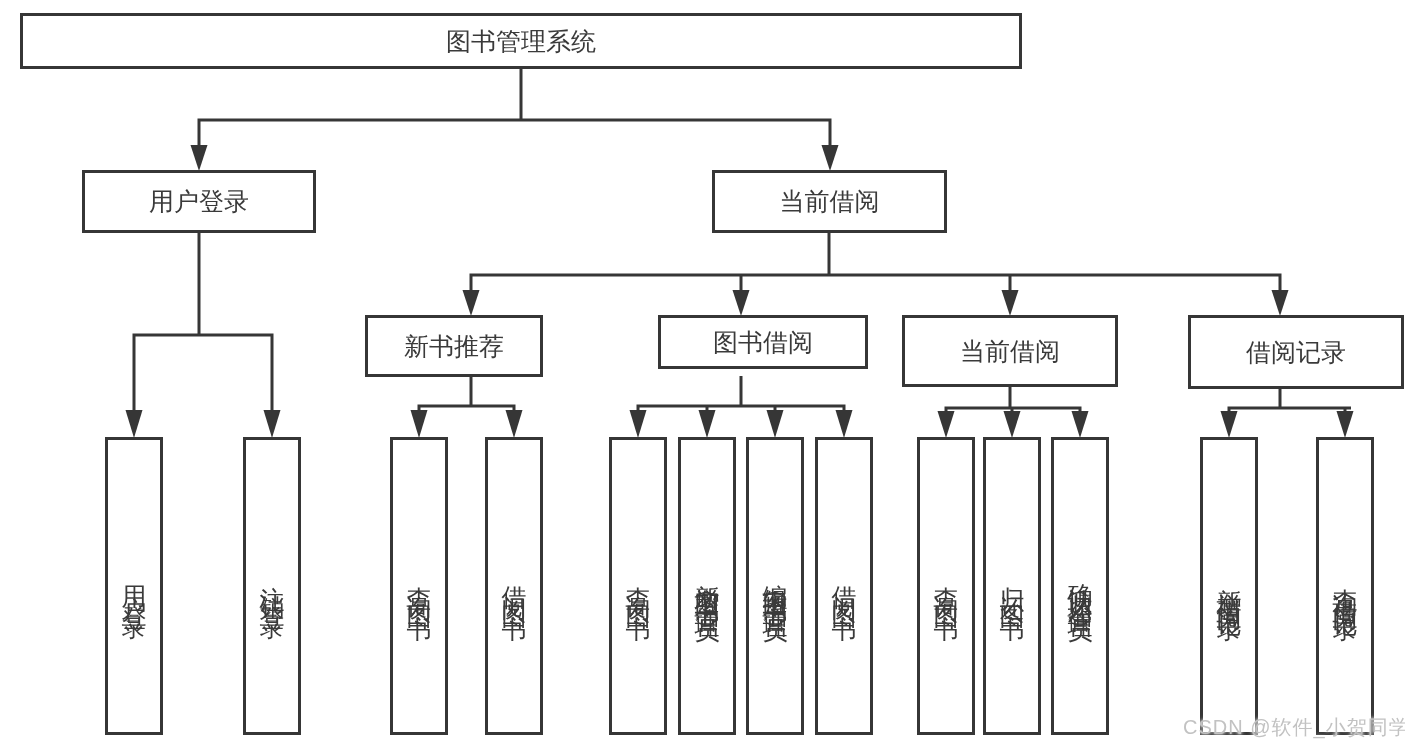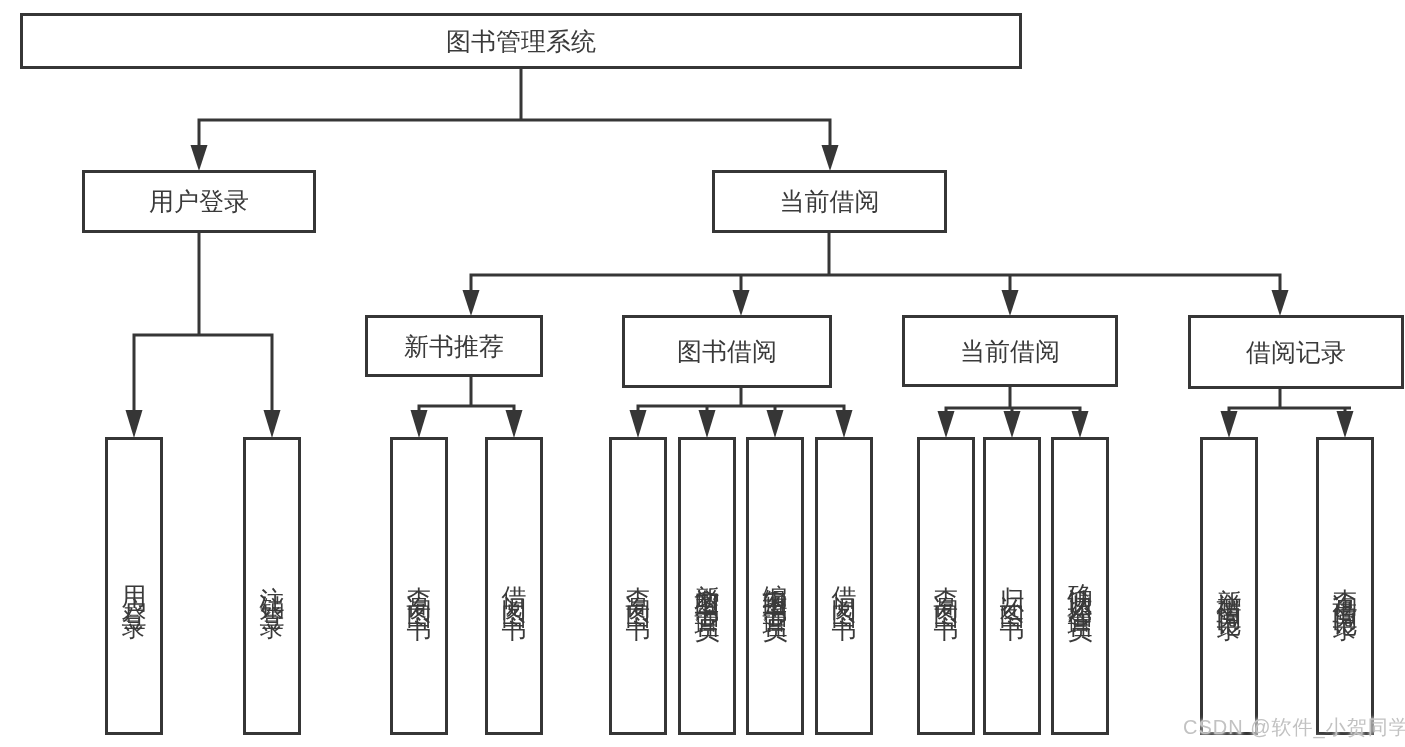--- a/index.html
+++ b/index.html
@@ -86,21 +86,21 @@
       <polygon points="1336.5,411 1353.5,411 1345,438"></polygon>
     </g>
   </svg>
 
   <div class="box" style="left:20px;top:13px;width:1002px;height:56px">图书管理系统</div>
 
   <div class="box" style="left:82px;top:170px;width:234px;height:63px">用户登录</div>
   <div class="box" style="left:712px;top:170px;width:235px;height:63px">当前借阅</div>
 
   <div class="box" style="left:365px;top:315px;width:178px;height:62px">新书推荐</div>
-  <div class="box" style="left:622px;top:315px;width:210px;height:73px">图书借阅</div>
+  <div class="box" style="left:658px;top:315px;width:210px;height:54px">图书借阅</div>
   <div class="box" style="left:902px;top:315px;width:216px;height:72px">当前借阅</div>
   <div class="box" style="left:1188px;top:315px;width:216px;height:74px">借阅记录</div>
 
   <div class="box leaf" style="left:105px;top:437px;width:58px;height:298px">
     <span class="vtext s4">用户登录</span>
   </div>
   <div class="box leaf" style="left:243px;top:437px;width:58px;height:298px">
     <span class="vtext s4">注销登录</span>
   </div>
 

